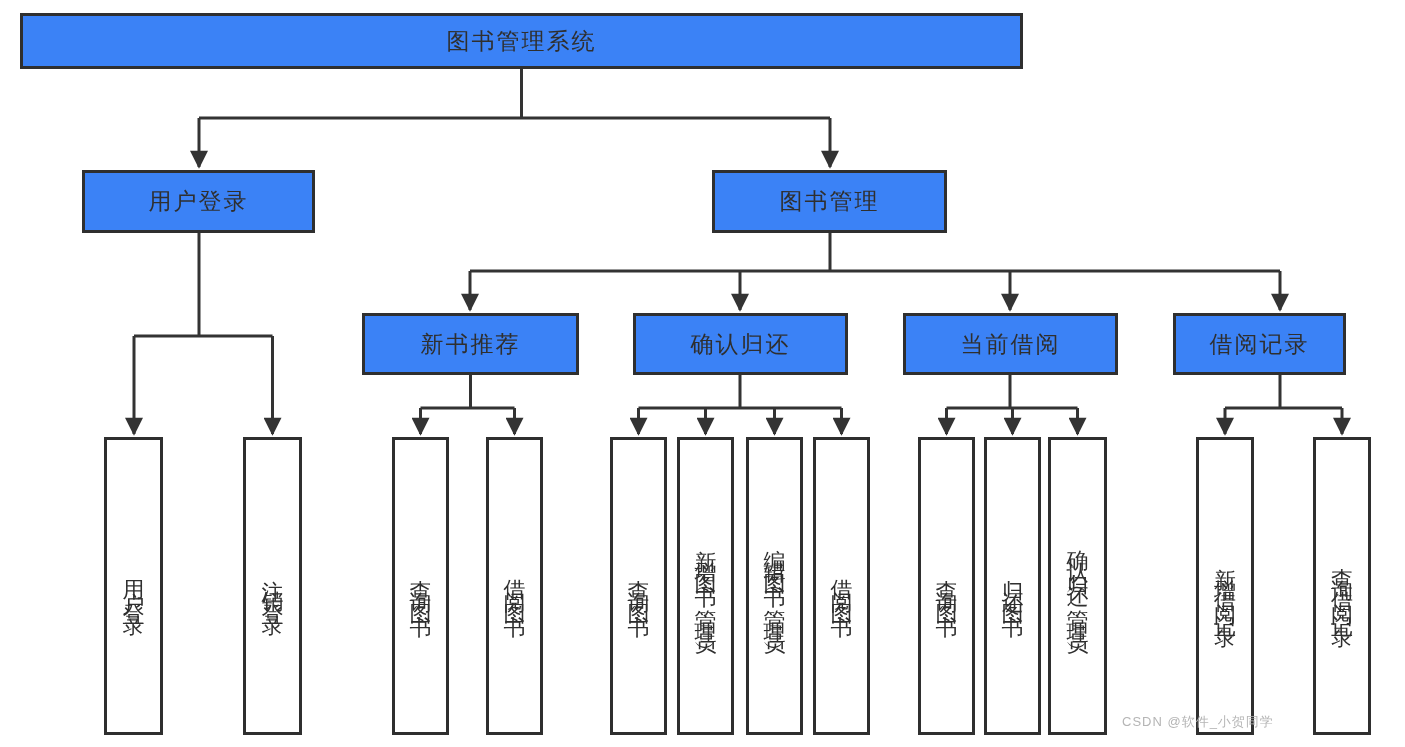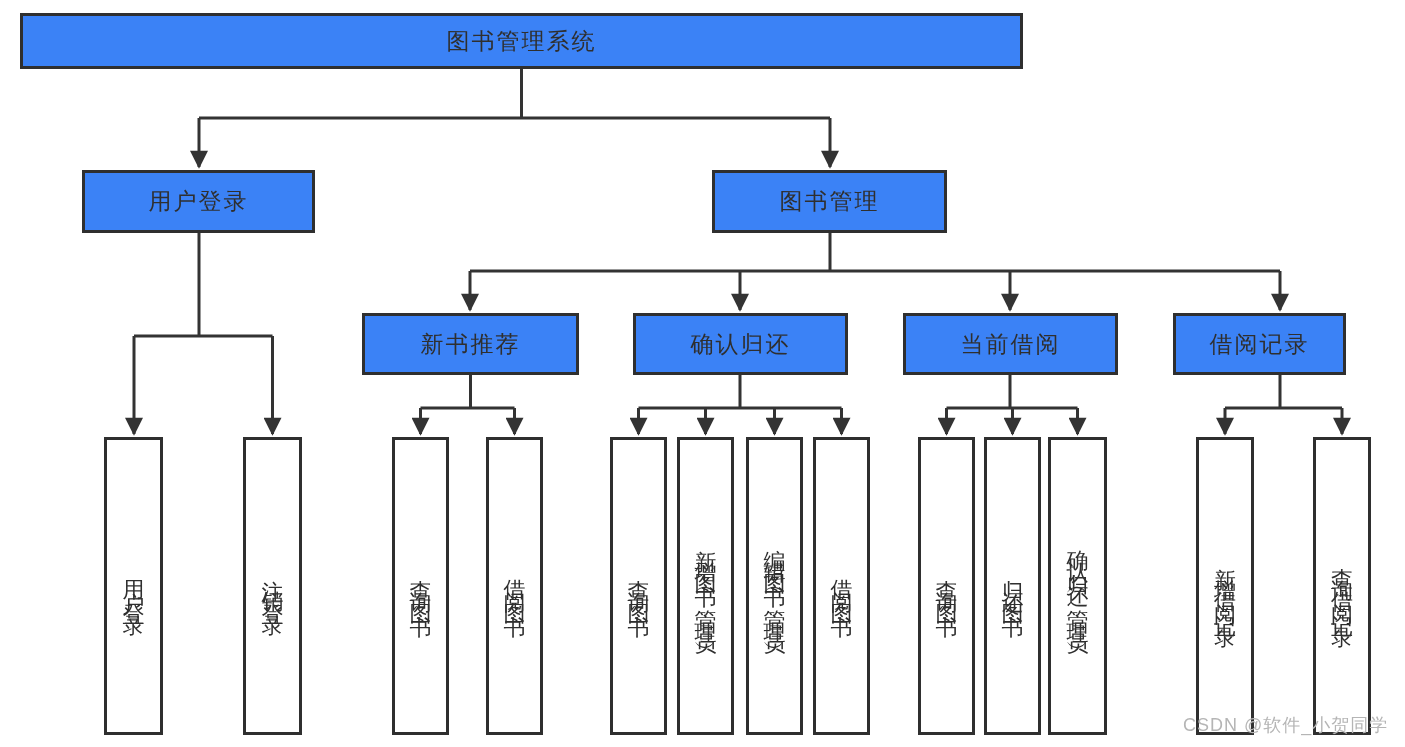--- a/index.html
+++ b/index.html
@@ -54,23 +54,23 @@
     writing-mode:vertical-rl;
     text-orientation:mixed;
     font-size:22px;
     letter-spacing:12px;
     line-height:1;
     color:var(--text);
     white-space:nowrap;
   }
   .watermark{
     position:absolute;
-    left:1183px;
+    left:1122px;
     top:713px;
-    font-size:18px;
+    font-size:13px;
     letter-spacing:1px;
     color:var(--watermark);
     z-index:5;
     white-space:nowrap;
   }
 </style>
 </head>
 <body>
 
 <div id="canvas">

